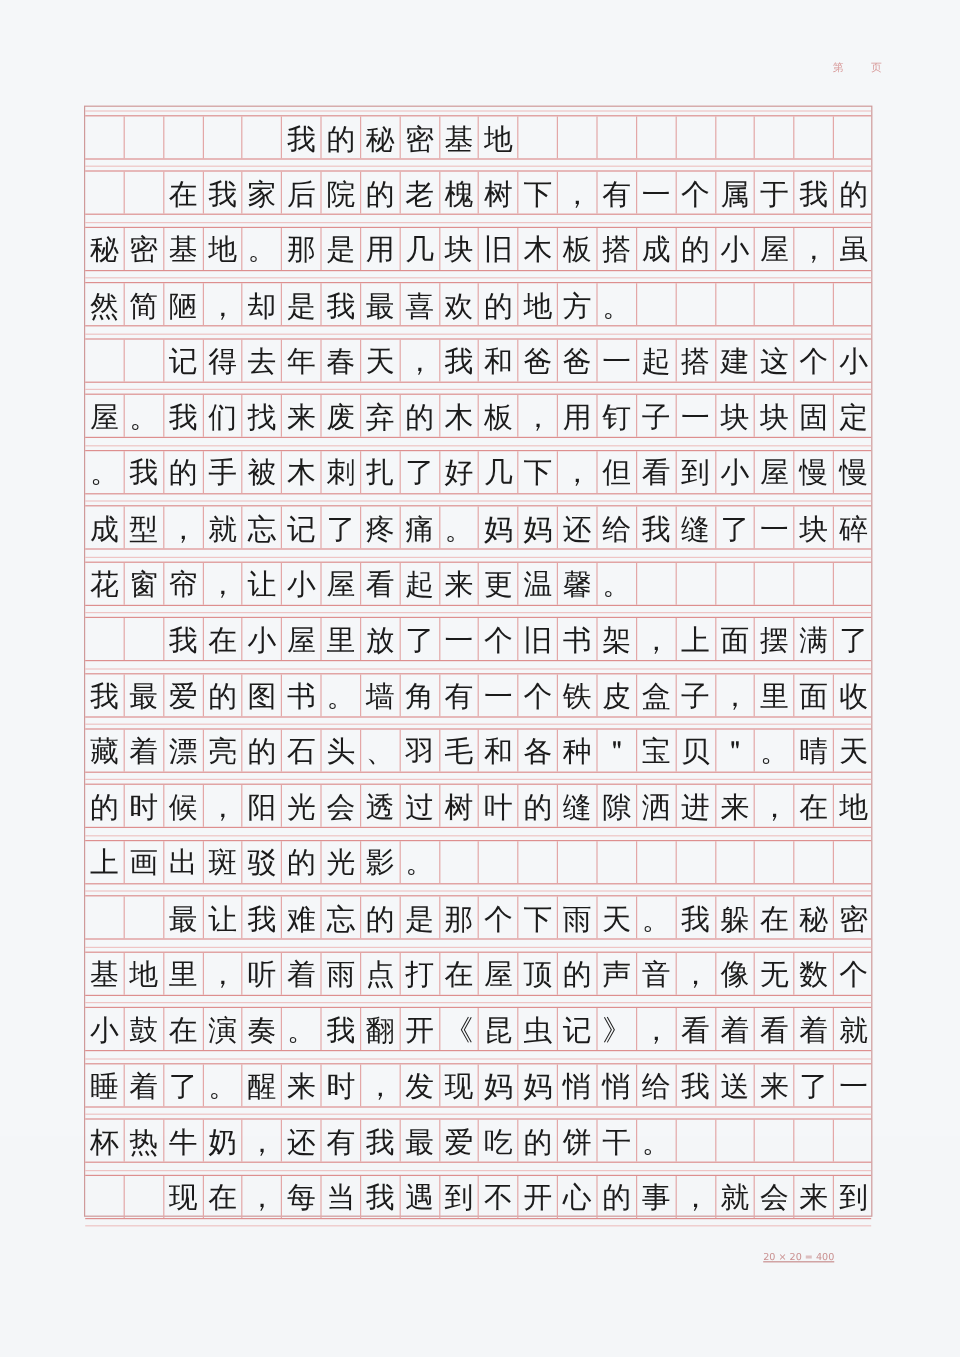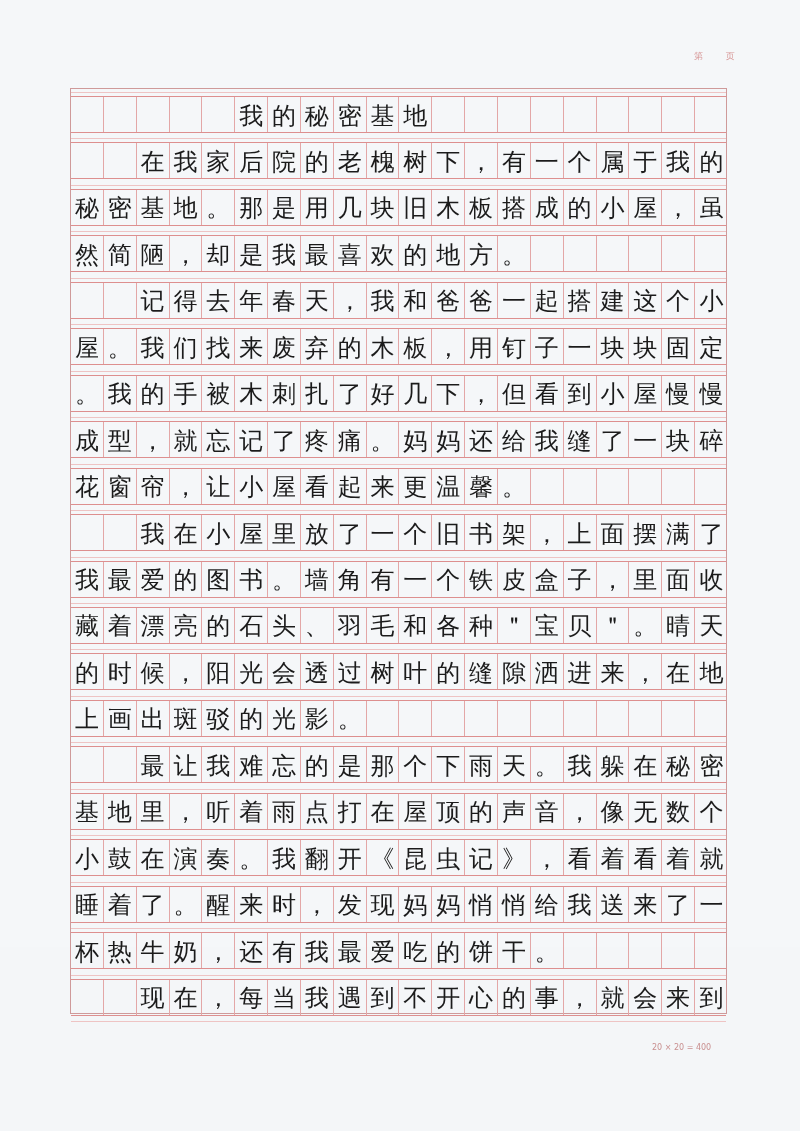--- a/index.html
+++ b/index.html
@@ -8,22 +8,22 @@
     background: #f4f6f8;
     font-family: "DejaVu Sans", "Liberation Sans", sans-serif;
     position: relative;
   }
   .page { position: absolute; left: 0; top: 0; width: 800px; height: 947px; background: #f5f7f9; }
   .header-mark {
     position: absolute; left: 694px; top: 50px;
     font-size: 9px; color: #d89a9a; letter-spacing: 10px;
   }
   .footer-mark {
-    position: absolute; left: 652px; top: 1043px;
-    font-size: 8px; color: #c98f8f;
+    position: absolute; left: 636px; top: 1043px;
+    font-size: 8px; color: #c98f8f; text-decoration: underline;
   }
   .sheet {
     position: absolute; left: 70px; top: 88px; width: 657px; height: 926px;
     border: 1.5px solid #cf9a9a;
     box-sizing: border-box;
   }
   .row {
     position: absolute; left: 0; width: 100%; height: 37px;
     border-top: 1.5px solid #dd8f8f;
     border-bottom: 1.5px solid #dd8f8f;

